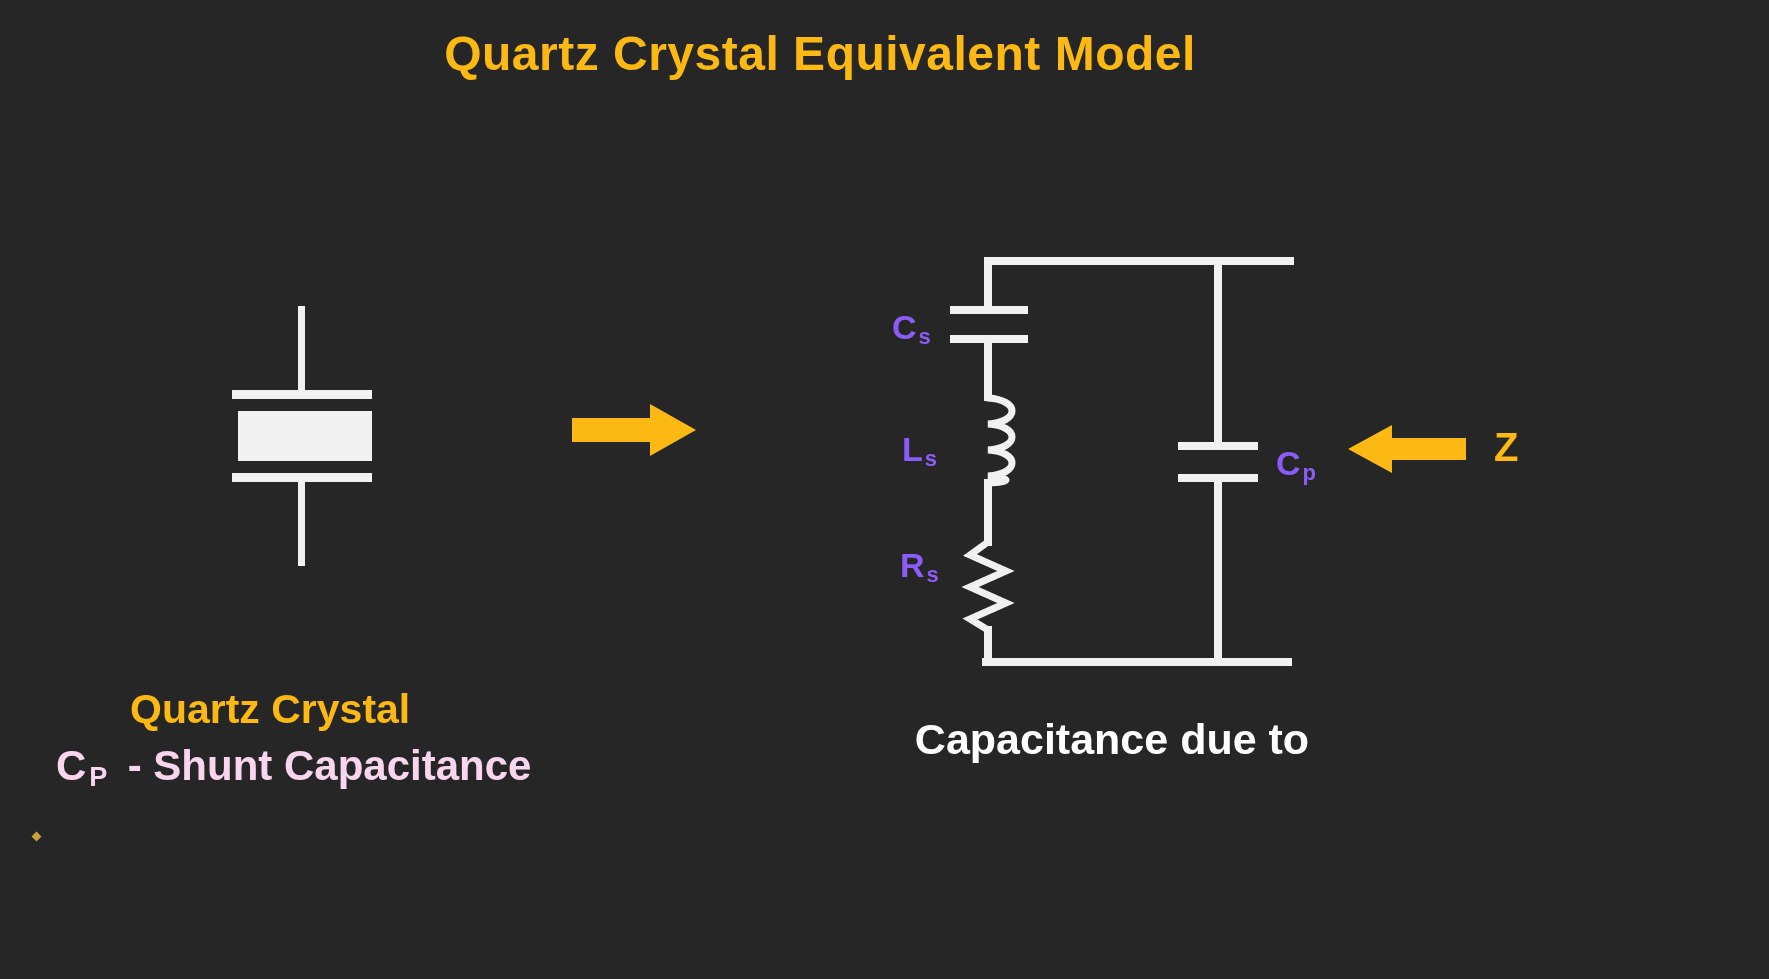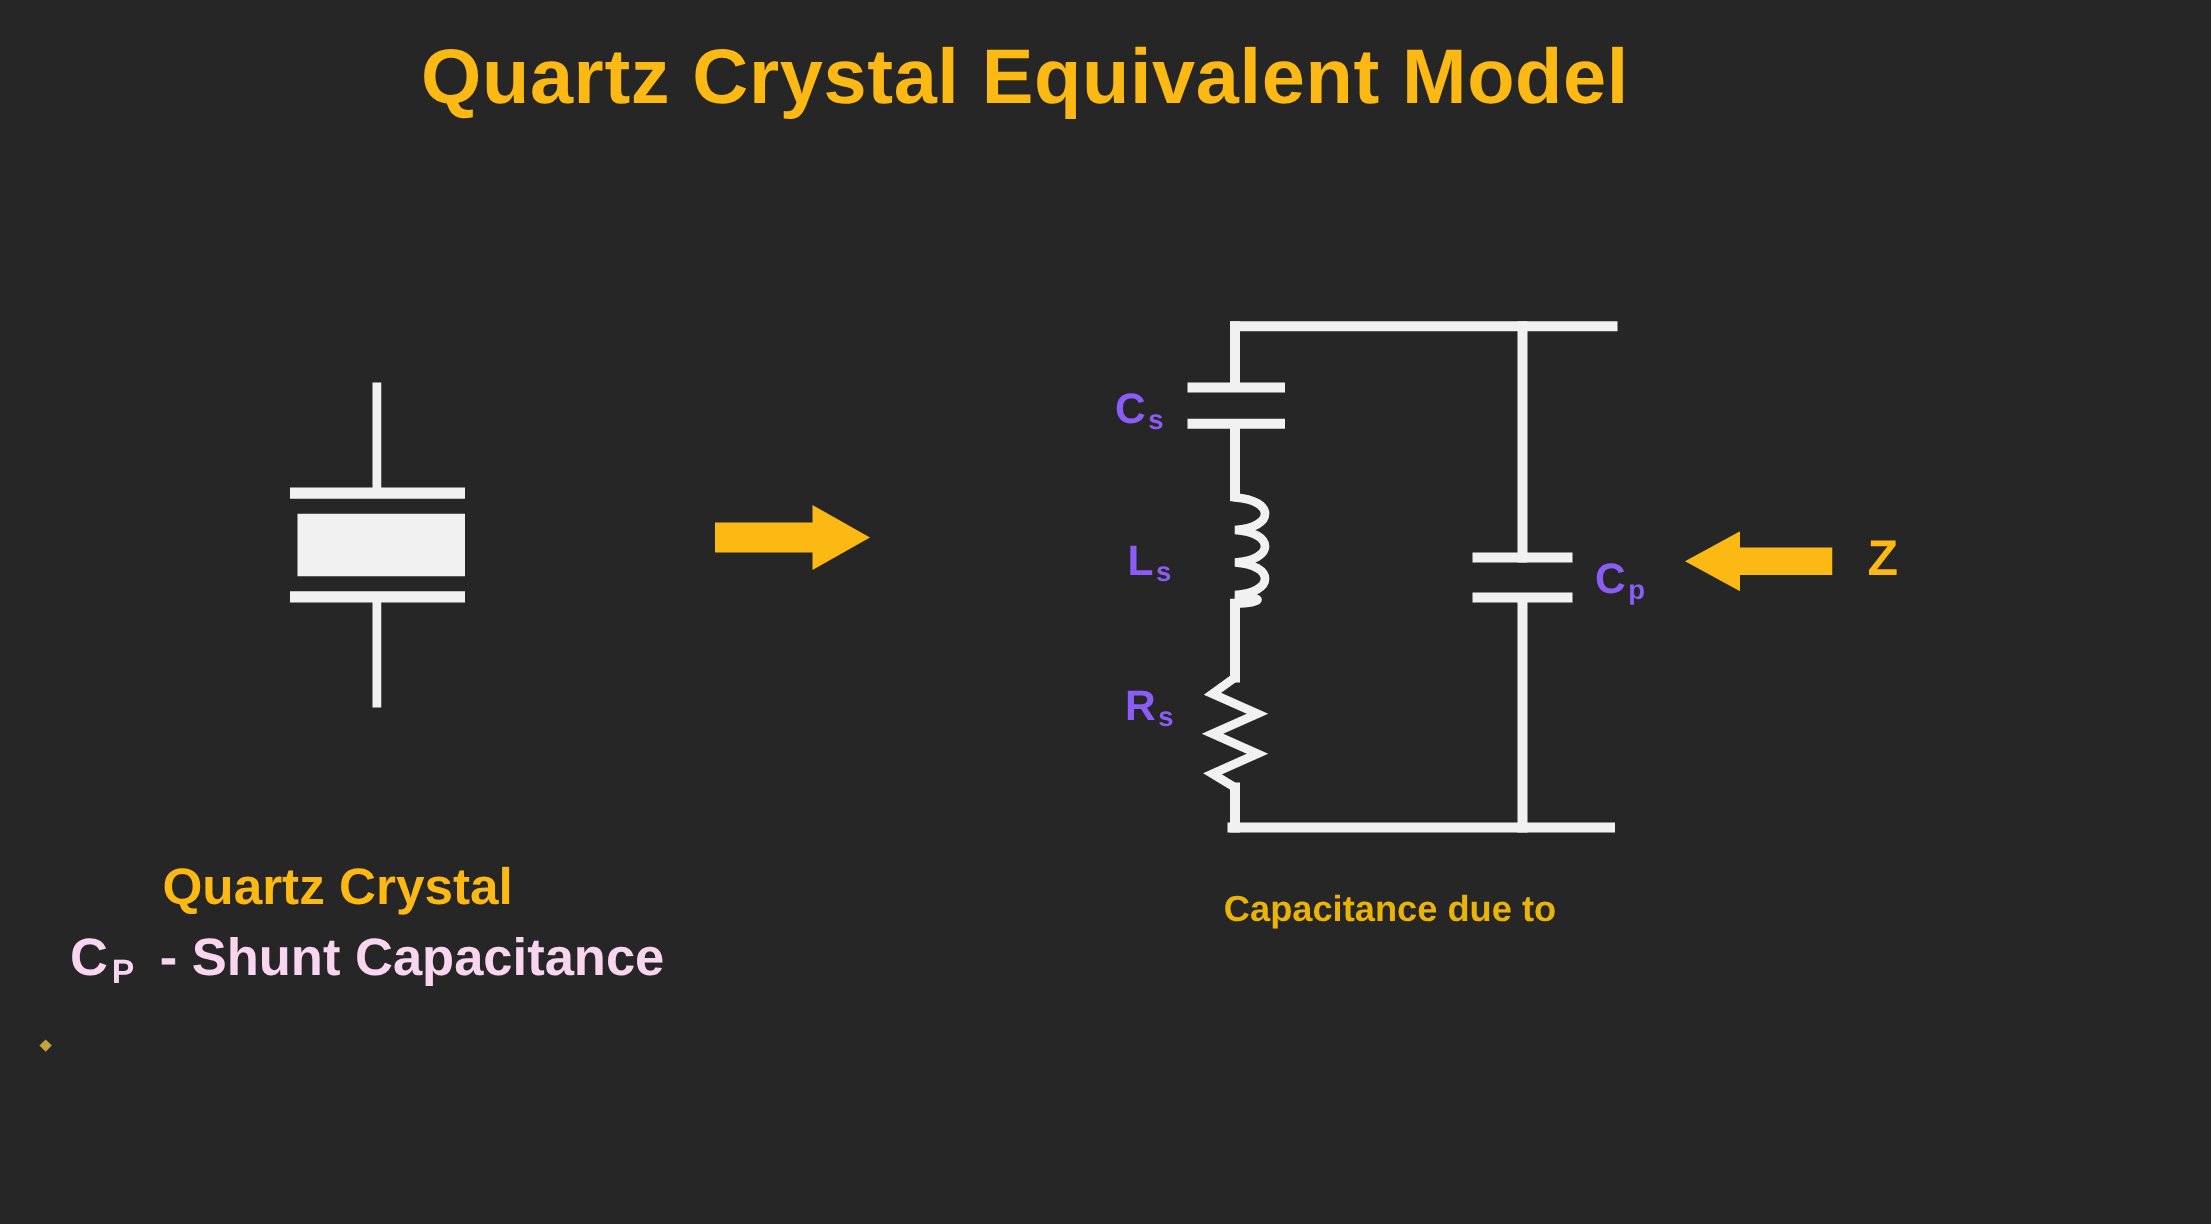--- a/index.html
+++ b/index.html
@@ -22,21 +22,21 @@
     background: #262626;
   }
 
   
   #title {
     position: absolute;
     left: 0;
     top: 26px;
     width: 1640px;
     text-align: center;
-    font-size: 62px;
+    font-size: 48px;
     font-weight: bold;
     color: #FCB813;
     letter-spacing: 0.5px;
     white-space: nowrap;
   }
 
   
   #crystal-symbol {
     position: absolute;
     left: 232px;
@@ -142,23 +142,23 @@
     color: #FCB813;
   }
 
   
   #electrode-caption {
     position: absolute;
     left: 884px;
     top: 706px;
     width: 456px;
     text-align: center;
-    font-size: 29px;
-    font-weight: bold;
-    color: #eab308;
+    font-size: 43px;
+    font-weight: bold;
+    color: #ffffff;
     line-height: 1.55;
   }
   #shunt-caption {
     position: absolute;
     left: 56px;
     top: 742px;
     font-size: 42px;
     font-weight: bold;
     color: #F9D5F0;
     white-space: nowrap;

